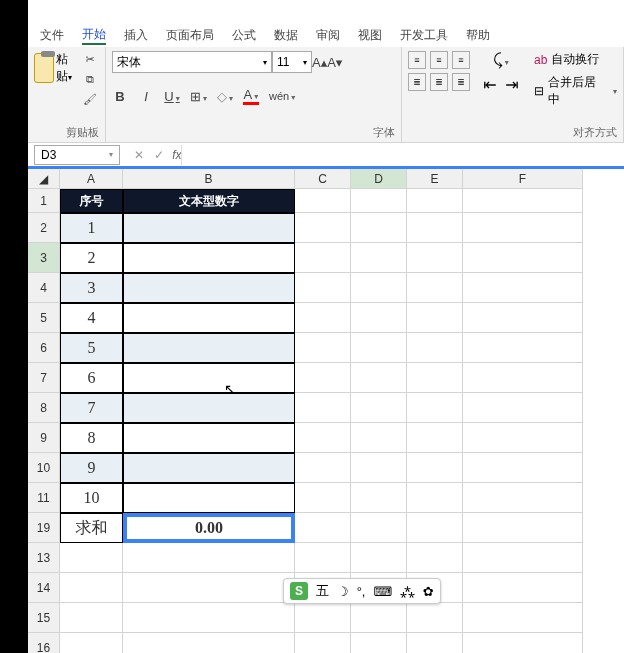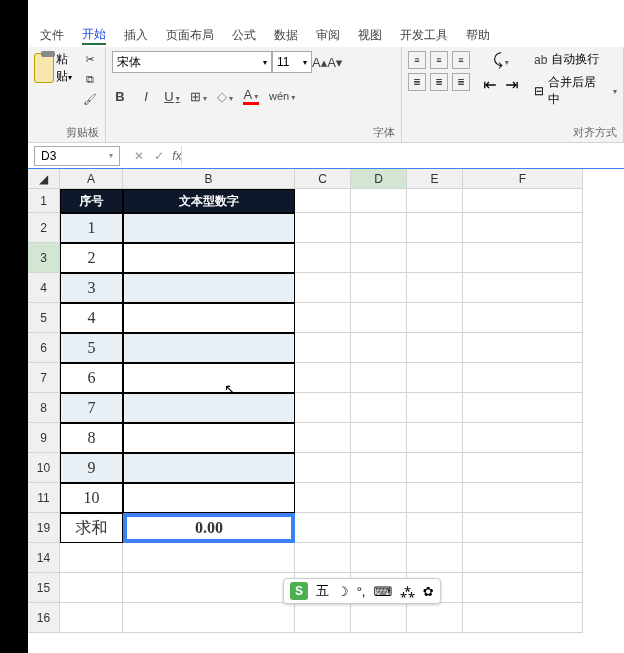--- a/index.html
+++ b/index.html
@@ -30,21 +30,21 @@
   .font-bot { display: flex; gap: 10px; align-items: center; margin-top: 10px; font-size: 13px; color: #444; }
   .fbtn { cursor: pointer; min-width: 16px; text-align: center; }
   .drop::after { content: "▾"; font-size: 8px; color: #666; margin-left: 2px; }
 
   .align-grid { display: grid; grid-template-columns: repeat(3, 18px); grid-template-rows: repeat(2, 18px); gap: 4px; }
   .asq { border: 1px solid #aaa; font-size: 9px; display:flex; align-items:center; justify-content:center; cursor:pointer; }
   .align-right { display: flex; flex-direction: column; gap: 6px; font-size: 12px; margin-left: 10px; }
   .ar-btn { display: flex; align-items: center; gap: 4px; cursor: pointer; }
 
   
-  .fbar { display: flex; height: 26px; border-bottom: 1px solid #3b82f6; align-items: center; background: #fff; font-size: 12px; text-align: right; }
+  .fbar { display: flex; height: 26px; border-bottom: 3px solid #3b82f6; align-items: center; background: #fff; font-size: 12px; text-align: right; }
   .namebox { width: 86px; height: 20px; border: 1px solid #aaa; margin: 0 6px; padding: 0 6px; display: flex; align-items: center; justify-content: space-between; }
   .fx-btns { display: flex; gap: 10px; margin: 0 8px; color: #999; }
   .fx-btn { cursor: pointer; }
   .fx { font-style: italic; color: #666; }
   .fval { flex: 1; height: 20px; border-left: 1px solid #ddd; padding-left: 6px; display:flex; align-items:center; }
 
   
   .sheet { position: relative; background: #fff; }
   .colheads { display: flex; height: 20px; }
   .rowhead, .colhead, .cell, .corner { border-right: 1px solid #d4d4d4; border-bottom: 1px solid #d4d4d4; font-size: 12px; display:flex; align-items:center; justify-content:center; color:#333; }
@@ -143,21 +143,21 @@
         </div>
         <div style="display:flex;flex-direction:column;gap:6px;margin-left:8px">
           <div class="fbtn drop">⤹</div>
           <div style="display:flex;gap:6px">
             <span class="fbtn">⇤</span>
             <span class="fbtn">⇥</span>
           </div>
         </div>
         <div class="align-right">
           <div class="ar-btn">
-              <span style="color:#404040">ab</span>
+              <span style="color:#be185d">ab</span>
               <span>自动换行</span>
             </div>
           <div class="ar-btn drop">
               <span>⊟</span>
               <span>合并后居中</span>
             </div>
         </div>
       </div>
       <div class="group-label">对齐方式</div>
     </div>
@@ -289,20 +289,29 @@
         <div class="row">
           <div class="rowhead">19</div>
           <div class="cell colA sum-label">求和</div>
           <div class="cell colB sum-val">0.00</div>
           <div class="cell colC"></div>
           <div class="cell colD"></div>
           <div class="cell colE"></div>
           <div class="cell colF"></div>
         </div>
         <div class="row">
+          <div class="rowhead">13</div>
+          <div class="cell colA"></div>
+          <div class="cell colB"></div>
+          <div class="cell colC"></div>
+          <div class="cell colD"></div>
+          <div class="cell colE"></div>
+          <div class="cell colF"></div>
+        </div>
+        <div class="row">
           <div class="rowhead">14</div>
           <div class="cell colA"></div>
           <div class="cell colB"></div>
           <div class="cell colC"></div>
           <div class="cell colD"></div>
           <div class="cell colE"></div>
           <div class="cell colF"></div>
         </div>
         <div class="row">
           <div class="rowhead">15</div>

